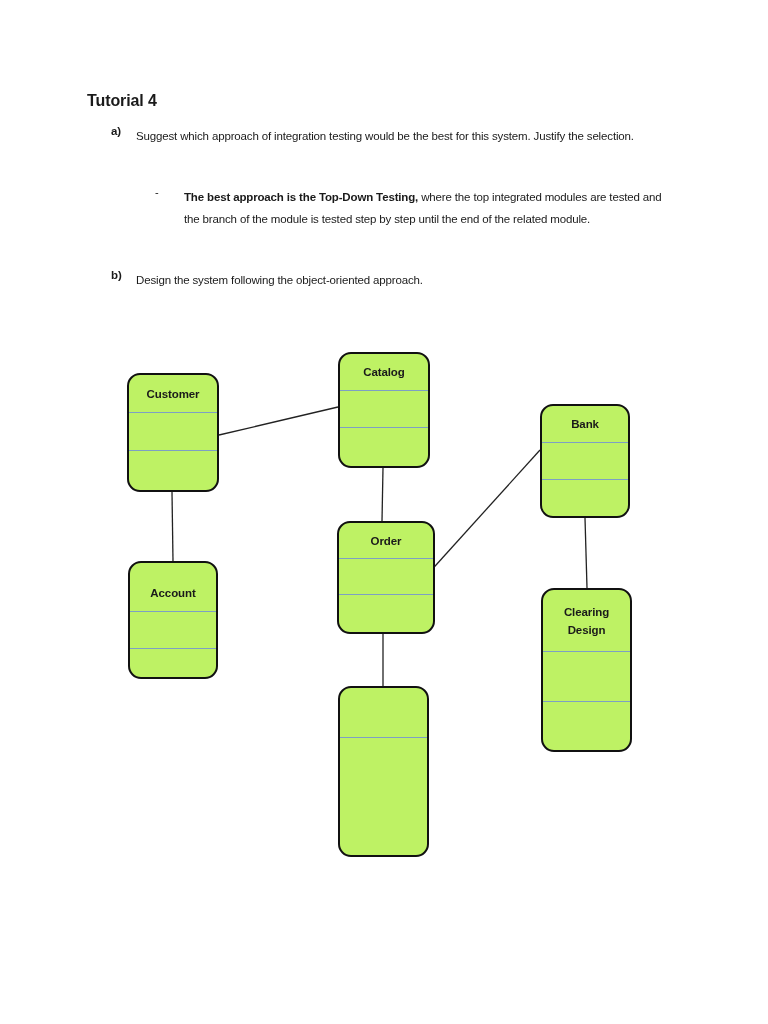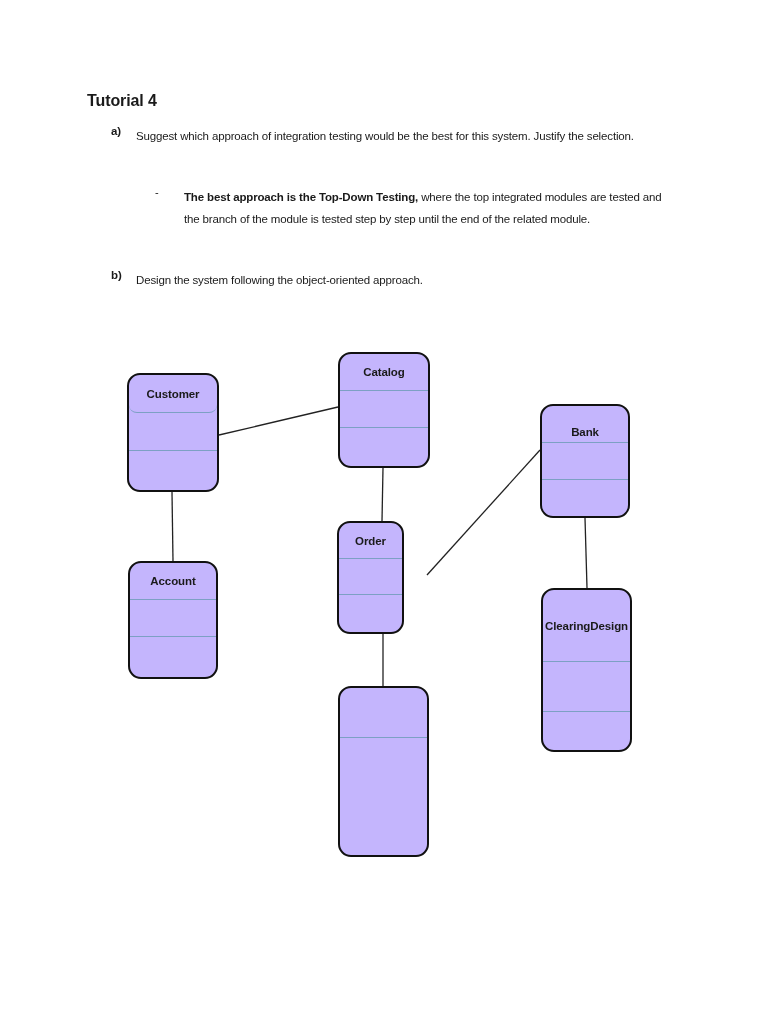--- a/index.html
+++ b/index.html
@@ -81,21 +81,21 @@
   .connectors {
     position: absolute;
     left: 0; top: 0;
     width: 768px; height: 1024px;
     pointer-events: none;
   }
 
   .uml-box {
     position: absolute;
     box-sizing: border-box;
-    background: #c4b5fd;
+    background: #bef264;
     border: 2.6px solid #111111;
     border-radius: 13px;
     overflow: hidden;
     display: flex;
     flex-direction: column;
   }
   .uml-name {
     box-sizing: border-box;
     display: flex;
     align-items: center;
@@ -112,45 +112,45 @@
     box-sizing: border-box;
     border-bottom: 1.3px solid #7da0c4;
   }
   .uml-ops {
     box-sizing: border-box;
     flex: 1 1 auto;
   }
 
   
   #box-customer  { left: 127px; top: 373px; width: 92px;  height: 119px; }
-  #box-customer  .uml-name { height: 38px; border-radius: 8px; }
+  #box-customer  .uml-name { height: 38px; }
   #box-customer  .uml-attrs { height: 38px; }
 
   #box-account   { left: 128px; top: 561px; width: 90px;  height: 118px; }
-  #box-account   .uml-name { height: 37px; }
+  #box-account   .uml-name { height: 37px; margin-top: 12px; }
   #box-account   .uml-attrs { height: 37px; }
 
   #box-catalog   { left: 338px; top: 352px; width: 92px;  height: 116px; }
   #box-catalog   .uml-name { height: 37px; }
   #box-catalog   .uml-attrs { height: 37px; }
 
-  #box-order     { left: 337px; top: 521px; width: 67px;  height: 113px; }
+  #box-order     { left: 337px; top: 521px; width: 98px;  height: 113px; }
   #box-order     .uml-name { height: 36px; }
   #box-order     .uml-attrs { height: 36px; }
 
   #box-inventory { left: 338px; top: 686px; width: 91px;  height: 171px; }
   #box-inventory .uml-name { height: 55px; flex-direction: column; }
   #box-inventory .uml-attrs { height: 50px; }
 
   #box-bank      { left: 540px; top: 404px; width: 90px;  height: 114px; }
-  #box-bank      .uml-name { height: 37px; align-items: flex-end; }
+  #box-bank      .uml-name { height: 37px; }
   #box-bank      .uml-attrs { height: 37px; }
 
   #box-clearing  { left: 541px; top: 588px; width: 91px;  height: 164px; }
-  #box-clearing  .uml-name { height: 72px; }
+  #box-clearing  .uml-name { height: 62px; flex-direction: column; }
   #box-clearing  .uml-attrs { height: 50px; }
 
   .uml-name span { display: block; }
 </style>
 </head>
 <body>
 
 <div class="page">
 
   <div class="doc-title">Tutorial 4</div>

